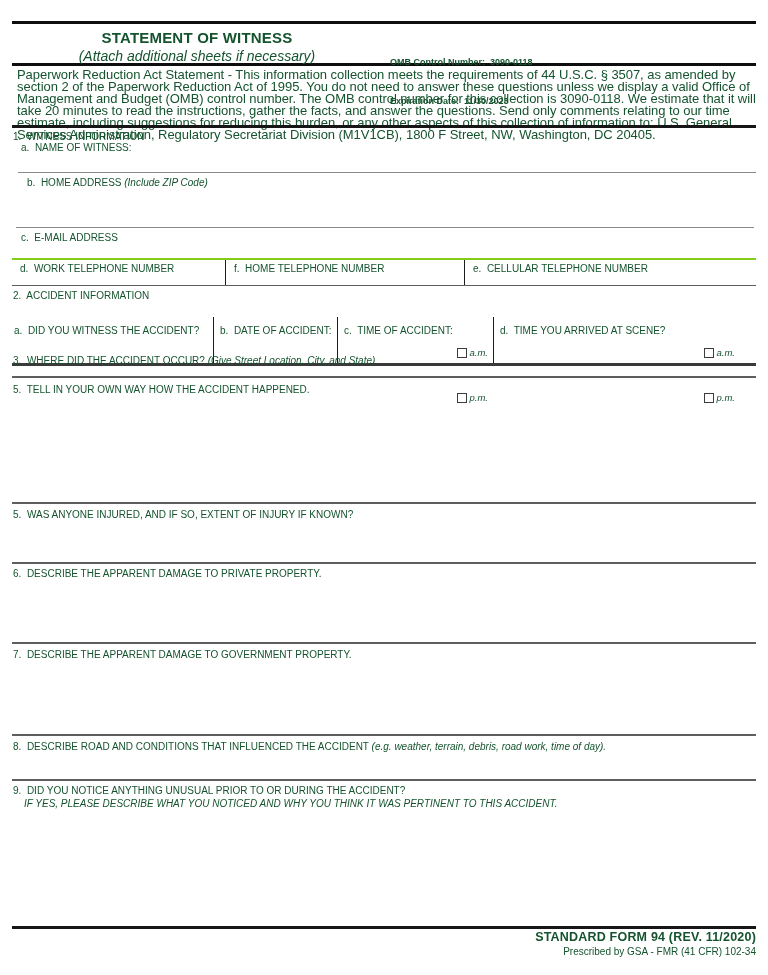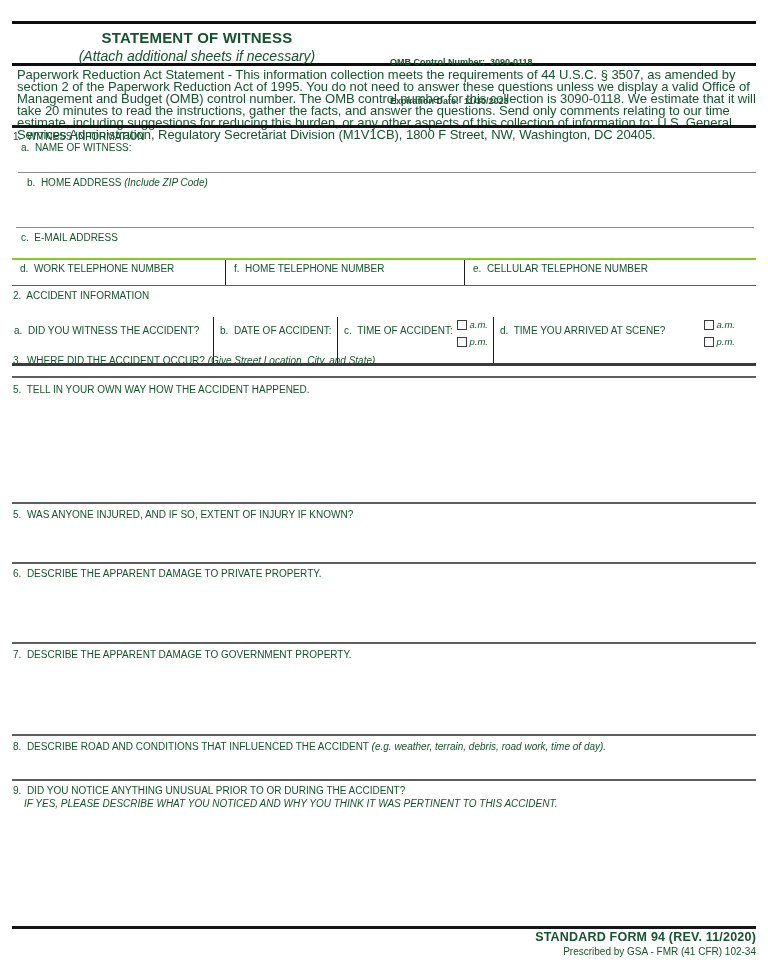--- a/index.html
+++ b/index.html
@@ -48,21 +48,21 @@
   
   .acc-tbl {
     top:317px; left:12px; width:744px; height:49px;
     border-bottom:3px solid #3a3a3a; display:flex;
   }
   .acc-c { position:relative; padding:3px 0 0 6px; }
   .acc-c + .acc-c { border-left:1px solid #1c1c1c; }
   .acc-c.first { padding-left:2px; }
 
   .checks { position:absolute; top:3px; display:flex; flex-direction:column; gap:7px; }
-  .cbrow { display:flex; align-items:center; }
+  .cbrow { display:flex; align-items:center;margin-top:28px; }
   .cb {
     display:inline-block; width:10px; height:10px; background:#fff;
     border:1px solid #3c3c3c; margin-right:3px;
   }
   .cbl { font-size:9.5px; font-style:italic; line-height:10px; }
 
   .q9sub { font-size:10px; font-style:italic; white-space:pre-wrap; margin-top:2px; padding-left:11px; line-height:11px; }
 
   .footer-blk { top:930px; right:12px; text-align:right; }
   .footer-form { font-size:12.5px; font-weight:bold; letter-spacing:0.2px; }

